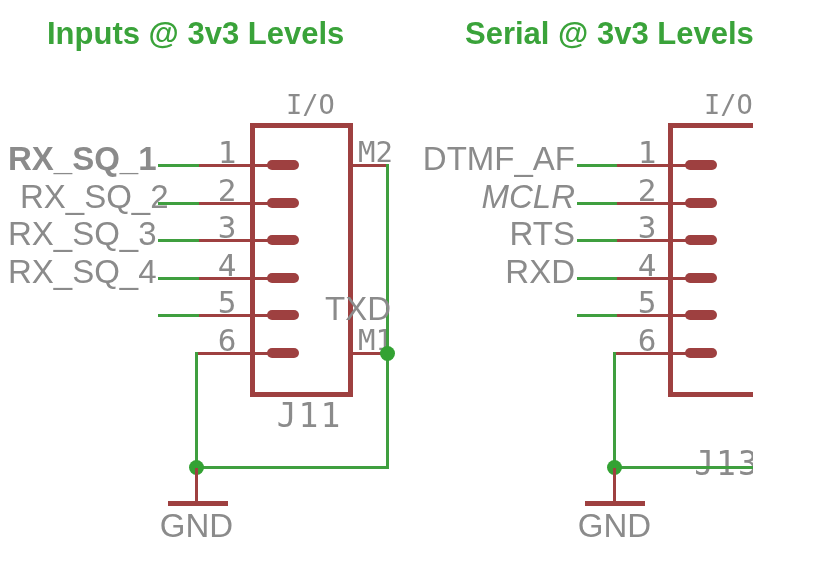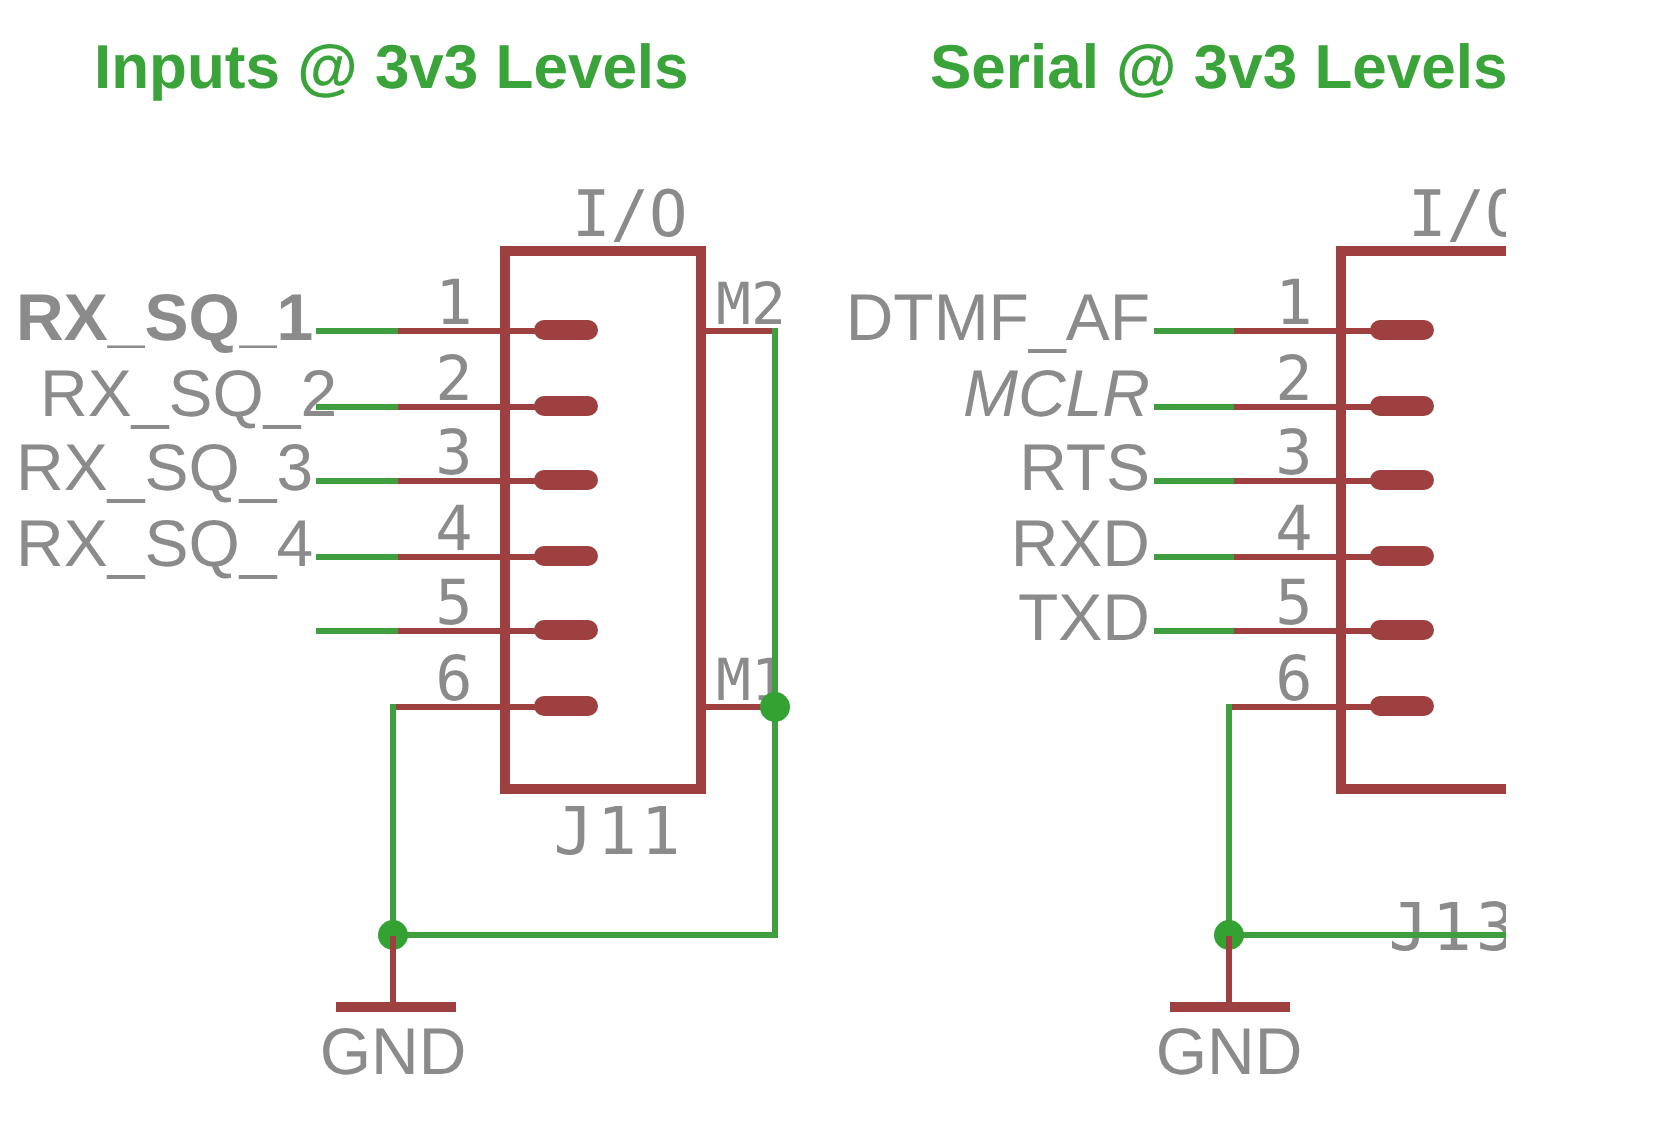--- a/index.html
+++ b/index.html
@@ -6,21 +6,21 @@
   #canvas{
     position:relative;width:753px;height:565px;background:var(--bg,#fff);
     overflow:hidden;font-family:"Liberation Sans",sans-serif;
   }
   .abs{position:absolute;white-space:nowrap;}
   .title{
     font-size:31px;font-weight:600;letter-spacing:0px;
     color:var(--title-green);top:18px;line-height:1;
   }
   .mono{font-family:"DejaVu Sans Mono",monospace;color:var(--text-gray);line-height:1;}
-  .io{font-size:32px;top:91px;}
+  .io{font-size:27px;top:91px;}
   .designator{font-size:33px;top:399px;text-align:center;width:140px;letter-spacing:2px;}
   .mlabel{font-size:29px;}
   .pin-number{font-size:31px;width:60px;text-align:center;}
   .net-label{font-size:33px;color:var(--text-gray);line-height:1;width:250px;}
   .gnd-label{font-size:33px;color:var(--text-gray);line-height:1;width:140px;text-align:center;}
   .box{border:5px solid var(--symbol-red);box-sizing:border-box;background:transparent;}
   .redline{background:var(--symbol-red);}
   .pill{background:var(--symbol-red);border-radius:6px;}
   .wire{background:var(--wire-green);}
   .dot{width:15px;height:15px;border-radius:50%;background:var(--junction-green);}
@@ -100,21 +100,21 @@
       <div class="abs net-label" style="left: 325px; top: 217px; text-align: right;">RTS</div>
       <div class="abs redline" style="left: 615px; top: 277px; width: 84px; height: 3px;"></div>
       <div class="abs pill" style="left: 685px; top: 273px; width: 32px; height: 10px;"></div>
       <div class="abs mono pin-number" style="left: 617px; top: 250px;">4</div>
       <div class="abs wire" style="left: 577px; top: 277px; width: 40px; height: 3px;"></div>
       <div class="abs net-label" style="left: 325px; top: 255px; text-align: right;">RXD</div>
       <div class="abs redline" style="left: 615px; top: 314px; width: 84px; height: 3px;"></div>
       <div class="abs pill" style="left: 685px; top: 310px; width: 32px; height: 10px;"></div>
       <div class="abs mono pin-number" style="left: 617px; top: 287px;">5</div>
       <div class="abs wire" style="left: 577px; top: 314px; width: 40px; height: 3px;"></div>
-      <div class="abs net-label" style="left: 325px; top: 292px; text-align: right;">TXD</div>
+      <div class="abs net-label" style="left: 325px; top: 292px; text-align: left;">TXD</div>
       <div class="abs redline" style="left: 615px; top: 352px; width: 84px; height: 3px;"></div>
       <div class="abs pill" style="left: 685px; top: 348px; width: 32px; height: 10px;"></div>
       <div class="abs mono pin-number" style="left: 617px; top: 325px;">6</div>
       <div class="abs wire" style="left: 613px; top: 352px; width: 3px; height: 117px;"></div>
       <div class="abs wire" style="left: 803px; top: 164px; width: 3px; height: 305px;"></div>
       <div class="abs wire" style="left: 613px; top: 466px; width: 193px; height: 3px;"></div>
       <div class="abs dot" style="left: 797px; top: 346px;"></div>
       <div class="abs dot" style="left: 607px; top: 460px;"></div>
       <div class="abs redline" style="left: 613px; top: 468px; width: 3px; height: 35px;"></div>
       <div class="abs redline" style="left: 585px; top: 501px; width: 60px; height: 5px;"></div>

